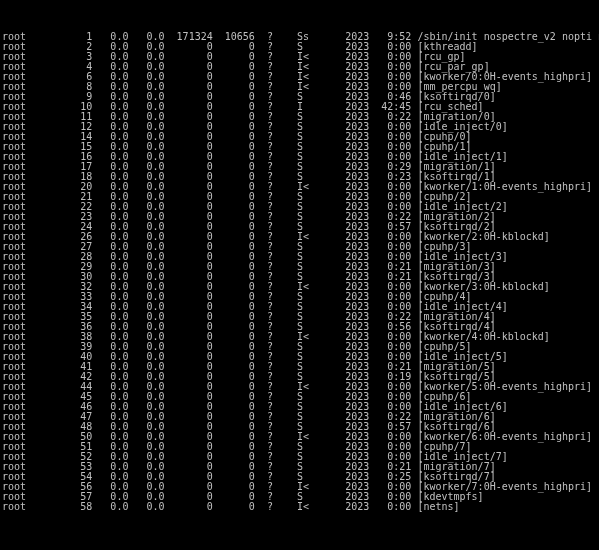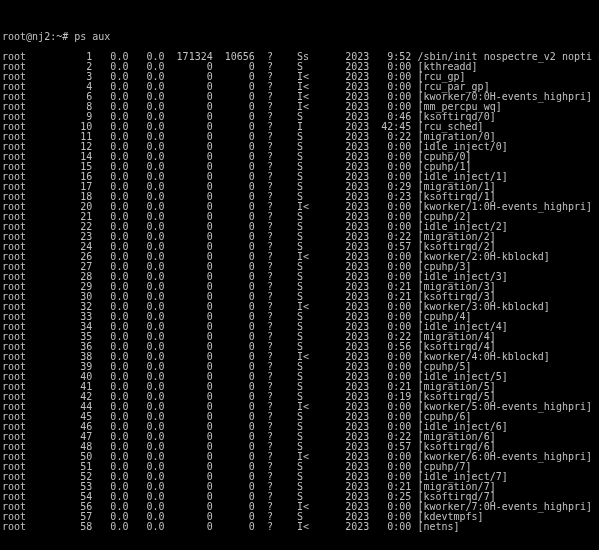--- a/index.html
+++ b/index.html
@@ -16,19 +16,18 @@
     white-space: pre;
   }
   .term {
     padding: 2px 2px;
   }
   .line { display:block; }
 </style>
 </head>
 <body>
 <div class="term">
-<span class="line"><span>root@nj2:~#</span> <span>ps aux</span></span>
 <span class="line"><span>root          1   0.0   0.0  171324  10656  ?    Ss      2023   9:52 /sbin/init nospectre_v2 nopti noibrs noibpb</span></span><span class="line"><span>root          2   0.0   0.0       0      0  ?    S       2023   0:00 [kthreadd]</span></span><span class="line"><span>root          3   0.0   0.0       0      0  ?    I&lt;      2023   0:00 [rcu_gp]</span></span><span class="line"><span>root          4   0.0   0.0       0      0  ?    I&lt;      2023   0:00 [rcu_par_gp]</span></span><span class="line"><span>root          6   0.0   0.0       0      0  ?    I&lt;      2023   0:00 [kworker/0:0H-events_highpri]</span></span><span class="line"><span>root          8   0.0   0.0       0      0  ?    I&lt;      2023   0:00 [mm_percpu_wq]</span></span><span class="line"><span>root          9   0.0   0.0       0      0  ?    S       2023   0:46 [ksoftirqd/0]</span></span><span class="line"><span>root         10   0.0   0.0       0      0  ?    I       2023  42:45 [rcu_sched]</span></span><span class="line"><span>root         11   0.0   0.0       0      0  ?    S       2023   0:22 [migration/0]</span></span><span class="line"><span>root         12   0.0   0.0       0      0  ?    S       2023   0:00 [idle_inject/0]</span></span><span class="line"><span>root         14   0.0   0.0       0      0  ?    S       2023   0:00 [cpuhp/0]</span></span><span class="line"><span>root         15   0.0   0.0       0      0  ?    S       2023   0:00 [cpuhp/1]</span></span><span class="line"><span>root         16   0.0   0.0       0      0  ?    S       2023   0:00 [idle_inject/1]</span></span><span class="line"><span>root         17   0.0   0.0       0      0  ?    S       2023   0:29 [migration/1]</span></span><span class="line"><span>root         18   0.0   0.0       0      0  ?    S       2023   0:23 [ksoftirqd/1]</span></span><span class="line"><span>root         20   0.0   0.0       0      0  ?    I&lt;      2023   0:00 [kworker/1:0H-events_highpri]</span></span><span class="line"><span>root         21   0.0   0.0       0      0  ?    S       2023   0:00 [cpuhp/2]</span></span><span class="line"><span>root         22   0.0   0.0       0      0  ?    S       2023   0:00 [idle_inject/2]</span></span><span class="line"><span>root         23   0.0   0.0       0      0  ?    S       2023   0:22 [migration/2]</span></span><span class="line"><span>root         24   0.0   0.0       0      0  ?    S       2023   0:57 [ksoftirqd/2]</span></span><span class="line"><span>root         26   0.0   0.0       0      0  ?    I&lt;      2023   0:00 [kworker/2:0H-kblockd]</span></span><span class="line"><span>root         27   0.0   0.0       0      0  ?    S       2023   0:00 [cpuhp/3]</span></span><span class="line"><span>root         28   0.0   0.0       0      0  ?    S       2023   0:00 [idle_inject/3]</span></span><span class="line"><span>root         29   0.0   0.0       0      0  ?    S       2023   0:21 [migration/3]</span></span><span class="line"><span>root         30   0.0   0.0       0      0  ?    S       2023   0:21 [ksoftirqd/3]</span></span><span class="line"><span>root         32   0.0   0.0       0      0  ?    I&lt;      2023   0:00 [kworker/3:0H-kblockd]</span></span><span class="line"><span>root         33   0.0   0.0       0      0  ?    S       2023   0:00 [cpuhp/4]</span></span><span class="line"><span>root         34   0.0   0.0       0      0  ?    S       2023   0:00 [idle_inject/4]</span></span><span class="line"><span>root         35   0.0   0.0       0      0  ?    S       2023   0:22 [migration/4]</span></span><span class="line"><span>root         36   0.0   0.0       0      0  ?    S       2023   0:56 [ksoftirqd/4]</span></span><span class="line"><span>root         38   0.0   0.0       0      0  ?    I&lt;      2023   0:00 [kworker/4:0H-kblockd]</span></span><span class="line"><span>root         39   0.0   0.0       0      0  ?    S       2023   0:00 [cpuhp/5]</span></span><span class="line"><span>root         40   0.0   0.0       0      0  ?    S       2023   0:00 [idle_inject/5]</span></span><span class="line"><span>root         41   0.0   0.0       0      0  ?    S       2023   0:21 [migration/5]</span></span><span class="line"><span>root         42   0.0   0.0       0      0  ?    S       2023   0:19 [ksoftirqd/5]</span></span><span class="line"><span>root         44   0.0   0.0       0      0  ?    I&lt;      2023   0:00 [kworker/5:0H-events_highpri]</span></span><span class="line"><span>root         45   0.0   0.0       0      0  ?    S       2023   0:00 [cpuhp/6]</span></span><span class="line"><span>root         46   0.0   0.0       0      0  ?    S       2023   0:00 [idle_inject/6]</span></span><span class="line"><span>root         47   0.0   0.0       0      0  ?    S       2023   0:22 [migration/6]</span></span><span class="line"><span>root         48   0.0   0.0       0      0  ?    S       2023   0:57 [ksoftirqd/6]</span></span><span class="line"><span>root         50   0.0   0.0       0      0  ?    I&lt;      2023   0:00 [kworker/6:0H-events_highpri]</span></span><span class="line"><span>root         51   0.0   0.0       0      0  ?    S       2023   0:00 [cpuhp/7]</span></span><span class="line"><span>root         52   0.0   0.0       0      0  ?    S       2023   0:00 [idle_inject/7]</span></span><span class="line"><span>root         53   0.0   0.0       0      0  ?    S       2023   0:21 [migration/7]</span></span><span class="line"><span>root         54   0.0   0.0       0      0  ?    S       2023   0:25 [ksoftirqd/7]</span></span><span class="line"><span>root         56   0.0   0.0       0      0  ?    I&lt;      2023   0:00 [kworker/7:0H-events_highpri]</span></span><span class="line"><span>root         57   0.0   0.0       0      0  ?    S       2023   0:00 [kdevtmpfs]</span></span><span class="line"><span>root         58   0.0   0.0       0      0  ?    I&lt;      2023   0:00 [netns]</span></span>
 </div>
 
 
 
 
 
 </body></html>

